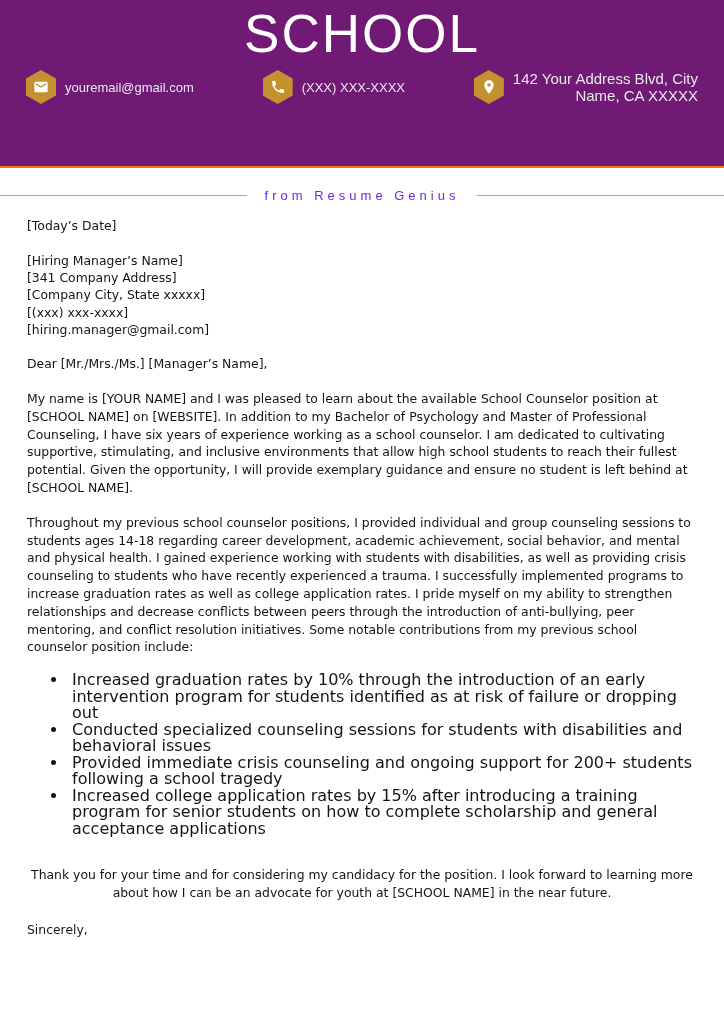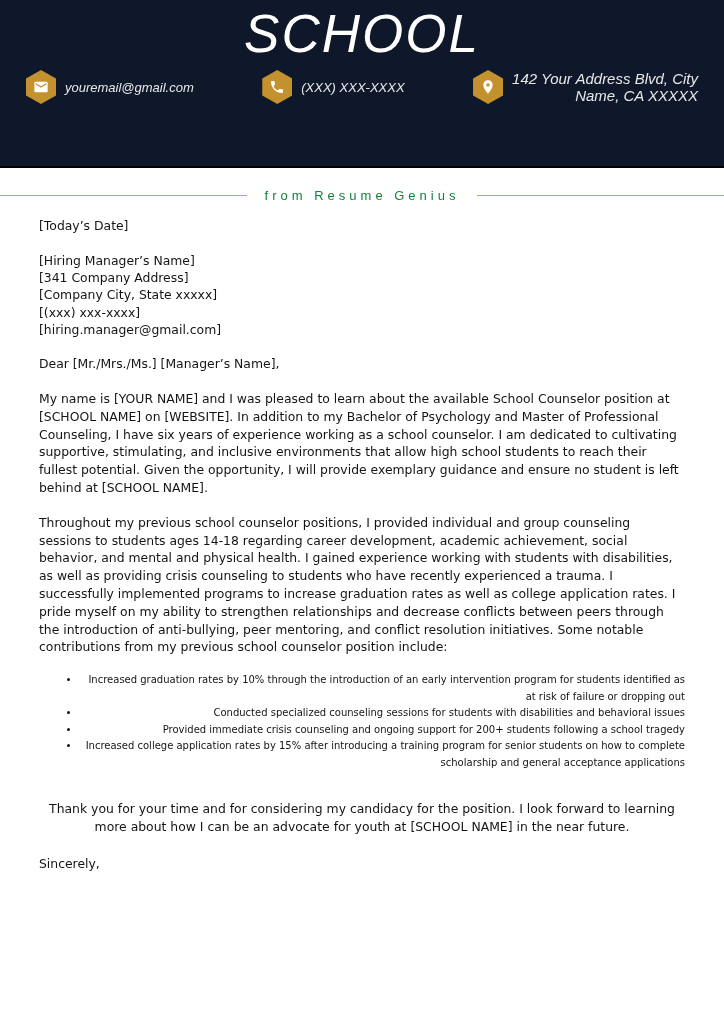--- a/index.html
+++ b/index.html
@@ -1,25 +1,24 @@
 <!DOCTYPE html>
 <html><head>
 <meta charset="utf-8">
 <style>
   * { margin:0; padding:0; box-sizing:border-box; }
   html,body { width:724px; height:1024px; background:#ffffff; overflow:hidden;
               font-family:"DejaVu Sans", sans-serif; }
 
   
   .masthead {
-    background:#0f172a;
+    background:#701a75;
     height:168px;
-    border-bottom:2px solid #000000;
+    border-bottom:2px solid #f97316;
     text-align:center;
-    font-style:italic;
   }
   .title-block { padding-top:6px; font-family:"Liberation Sans", sans-serif; }
   .title-school {
     display:block; color:#ffffff; font-size:53px; line-height:55px;
     font-weight:300; letter-spacing:2px;
   }
   .title-counselor {
     display:block; color:#c5932d; font-size:53px; line-height:50px;
     font-weight:300; letter-spacing:2px;
   }
@@ -37,39 +36,39 @@
   .hex svg { width:16px; height:16px; fill:#ffffff; }
   .addr-lines { text-align:right; line-height:17px; font-size:15px; color:#e9e9e9; }
   .addr-lines span { display:block; }
 
   
   .divider {
     display:flex; align-items:center; margin-top:19px; height:17px;
   }
   .dline { flex:1; height:1px; background:#cfa356; }
   .dlabel {
-    padding:0 18px; color:#15803d; font-size:13px; letter-spacing:4px;
+    padding:0 18px; color:#6d28d9; font-size:13px; letter-spacing:4px;
     font-family:"Liberation Sans", sans-serif; white-space:nowrap;
   }
 
   
   .letter {
-    padding:0 39px; color:#141414;
+    padding:0 27px; color:#141414;
     font-size:12.4px; line-height:17.8px;
   }
   .letter p { margin:0; }
   .date-line { margin-top:13px !important; }
   .recipient { margin-top:17px; }
   .recipient p { line-height:17.3px; }
   .salutation { margin-top:17px !important; }
   .para { margin-top:17px !important; }
   ul.achievements {
     margin:16px 0 0 0; padding-left:41px; list-style:disc outside;
   }
-  ul.achievements li { line-height:16.5px; font-size:10px; padding-left:4px;text-align:right; }
+  ul.achievements li { line-height:16.5px; font-size:16px; padding-left:4px; }
   .closing { margin-top:29px !important;text-align:center; }
   .signoff { margin-top:19px !important; }
   .signature { margin-top:23px !important; }
 </style>
 </head>
 <body>
 
 <div class="page">
 
   <header class="masthead">

